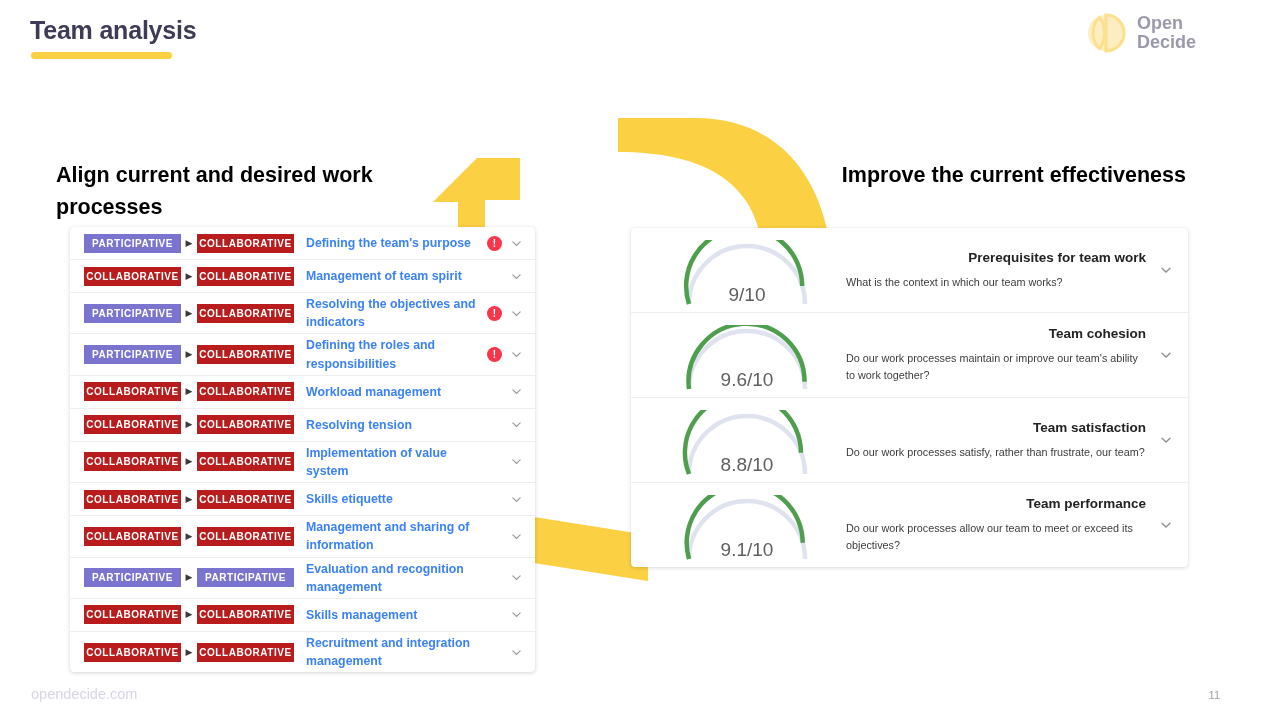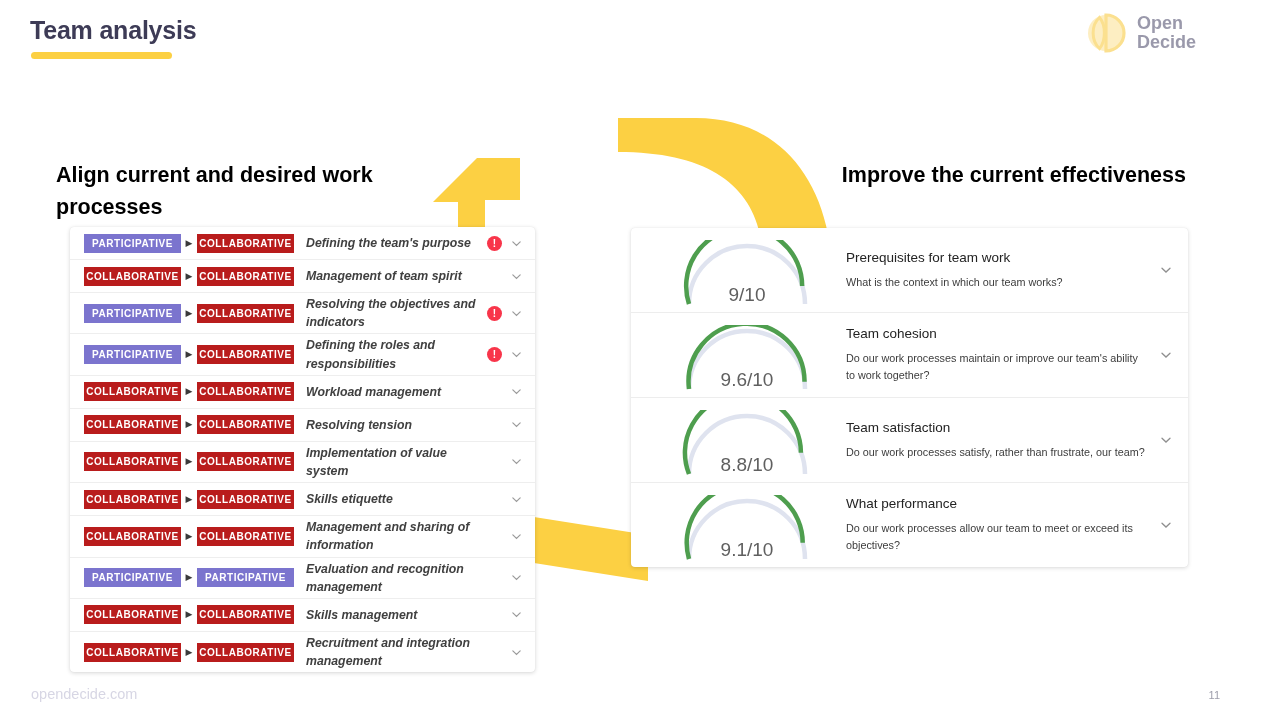--- a/index.html
+++ b/index.html
@@ -156,23 +156,22 @@
     line-height: 1;
     flex: 0 0 auto;
   }
 
   .process-label {
     flex: 1 1 auto;
     padding-left: 12px;
     padding-right: 6px;
     font-size: 12.3px;
     font-weight: bold;
-    color: #404040;
+    color: #3b82f6;
     line-height: 1.48;
-    font-style: italic;
   }
 
   .row-tools {
     flex: 0 0 auto;
     display: flex;
     align-items: center;
     gap: 9px;
     padding-right: 13px;
   }
   .alert-badge {
@@ -236,23 +235,24 @@
     font-size: 19px;
     color: #5f5f5f;
   }
 
   .gauge-text {
     flex: 1 1 auto;
     padding-right: 14px;
   }
   .gauge-title {
     font-size: 13.5px;
-    font-weight: normal;
+    font-weight: bold;
     color: #232323;
     margin-bottom: 9px;
+    text-align: right;
   }
   .gauge-desc {
     font-size: 10.8px;
     color: #3c3c3c;
     line-height: 1.55;
     max-width: 330px;
   }
   .gauge-chevron {
     flex: 0 0 auto;
     width: 12px;
@@ -561,21 +561,21 @@
         </div>
         <div class="gauge-row">
           <div class="gauge-wrap">
             <svg class="gauge-svg" viewBox="0 0 140 72">
               <path d="M 12 64 A 58 58 0 1 1 128.00 64.00" fill="none" stroke="#dfe3ef" stroke-width="4.5"></path>
               <path d="M 12 64 A 58 58 0 1 1 125.70 47.82" fill="none" stroke="#4e9e4e" stroke-width="4.5"></path>
             </svg>
             <div class="gauge-value">9.1/10</div>
           </div>
           <div class="gauge-text">
-            <div class="gauge-title">What performance</div>
+            <div class="gauge-title">Team performance</div>
             <div class="gauge-desc">Do our work processes allow our team to meet or exceed its objectives?</div>
           </div>
           <svg class="gauge-chevron" viewBox="0 0 12 12">
             <path d="M2 4.2 L6 8 L10 4.2" fill="none" stroke="currentColor" stroke-width="1.3" stroke-linecap="round"></path>
           </svg>
         </div>
       </div>
   </div>
 
   <div class="footer-url">opendecide.com</div>

